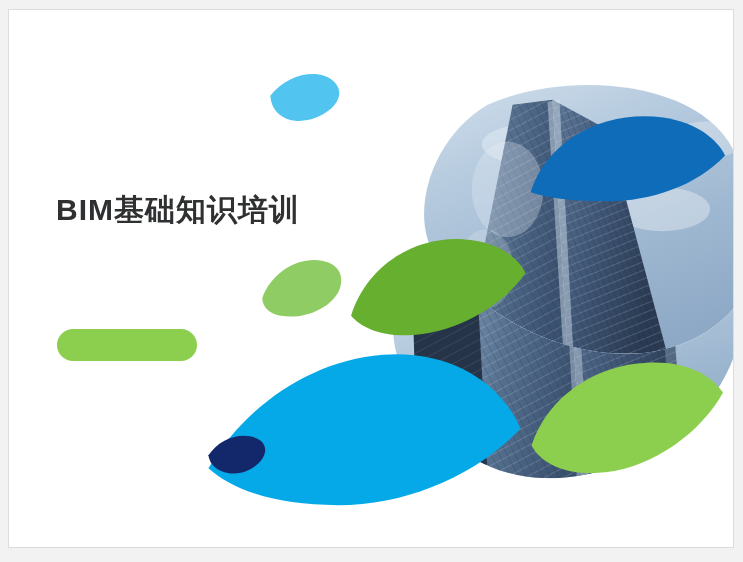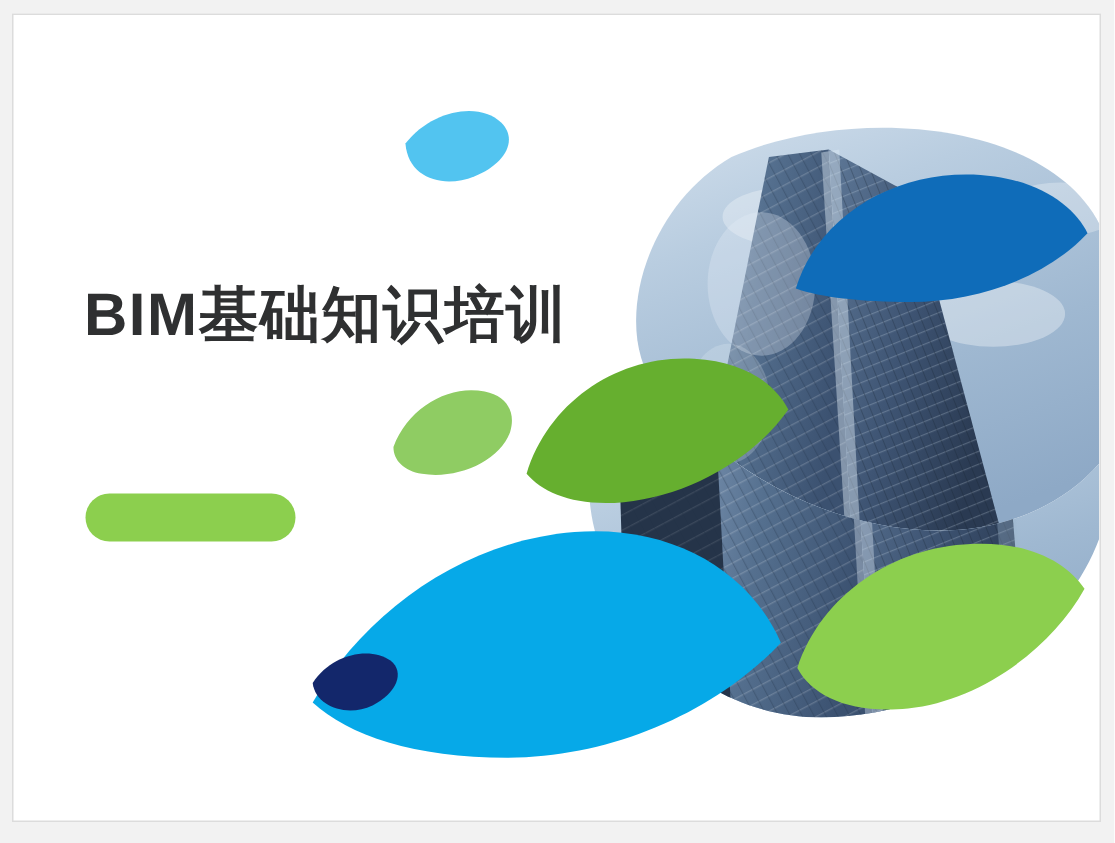--- a/index.html
+++ b/index.html
@@ -38,21 +38,21 @@
     left: 0;
     top: 0;
     width: 100%;
     height: 100%;
   }
 
   #slide-title {
     position: absolute;
     left: 47px;
     top: 180px;
-    font-size: 40px;
+    font-size: 30px;
     font-weight: bold;
     letter-spacing: 1px;
     color: #2f3031;
     white-space: nowrap;
     line-height: 40px;
   }
 
   #accent-pill {
     position: absolute;
     left: 48px;

